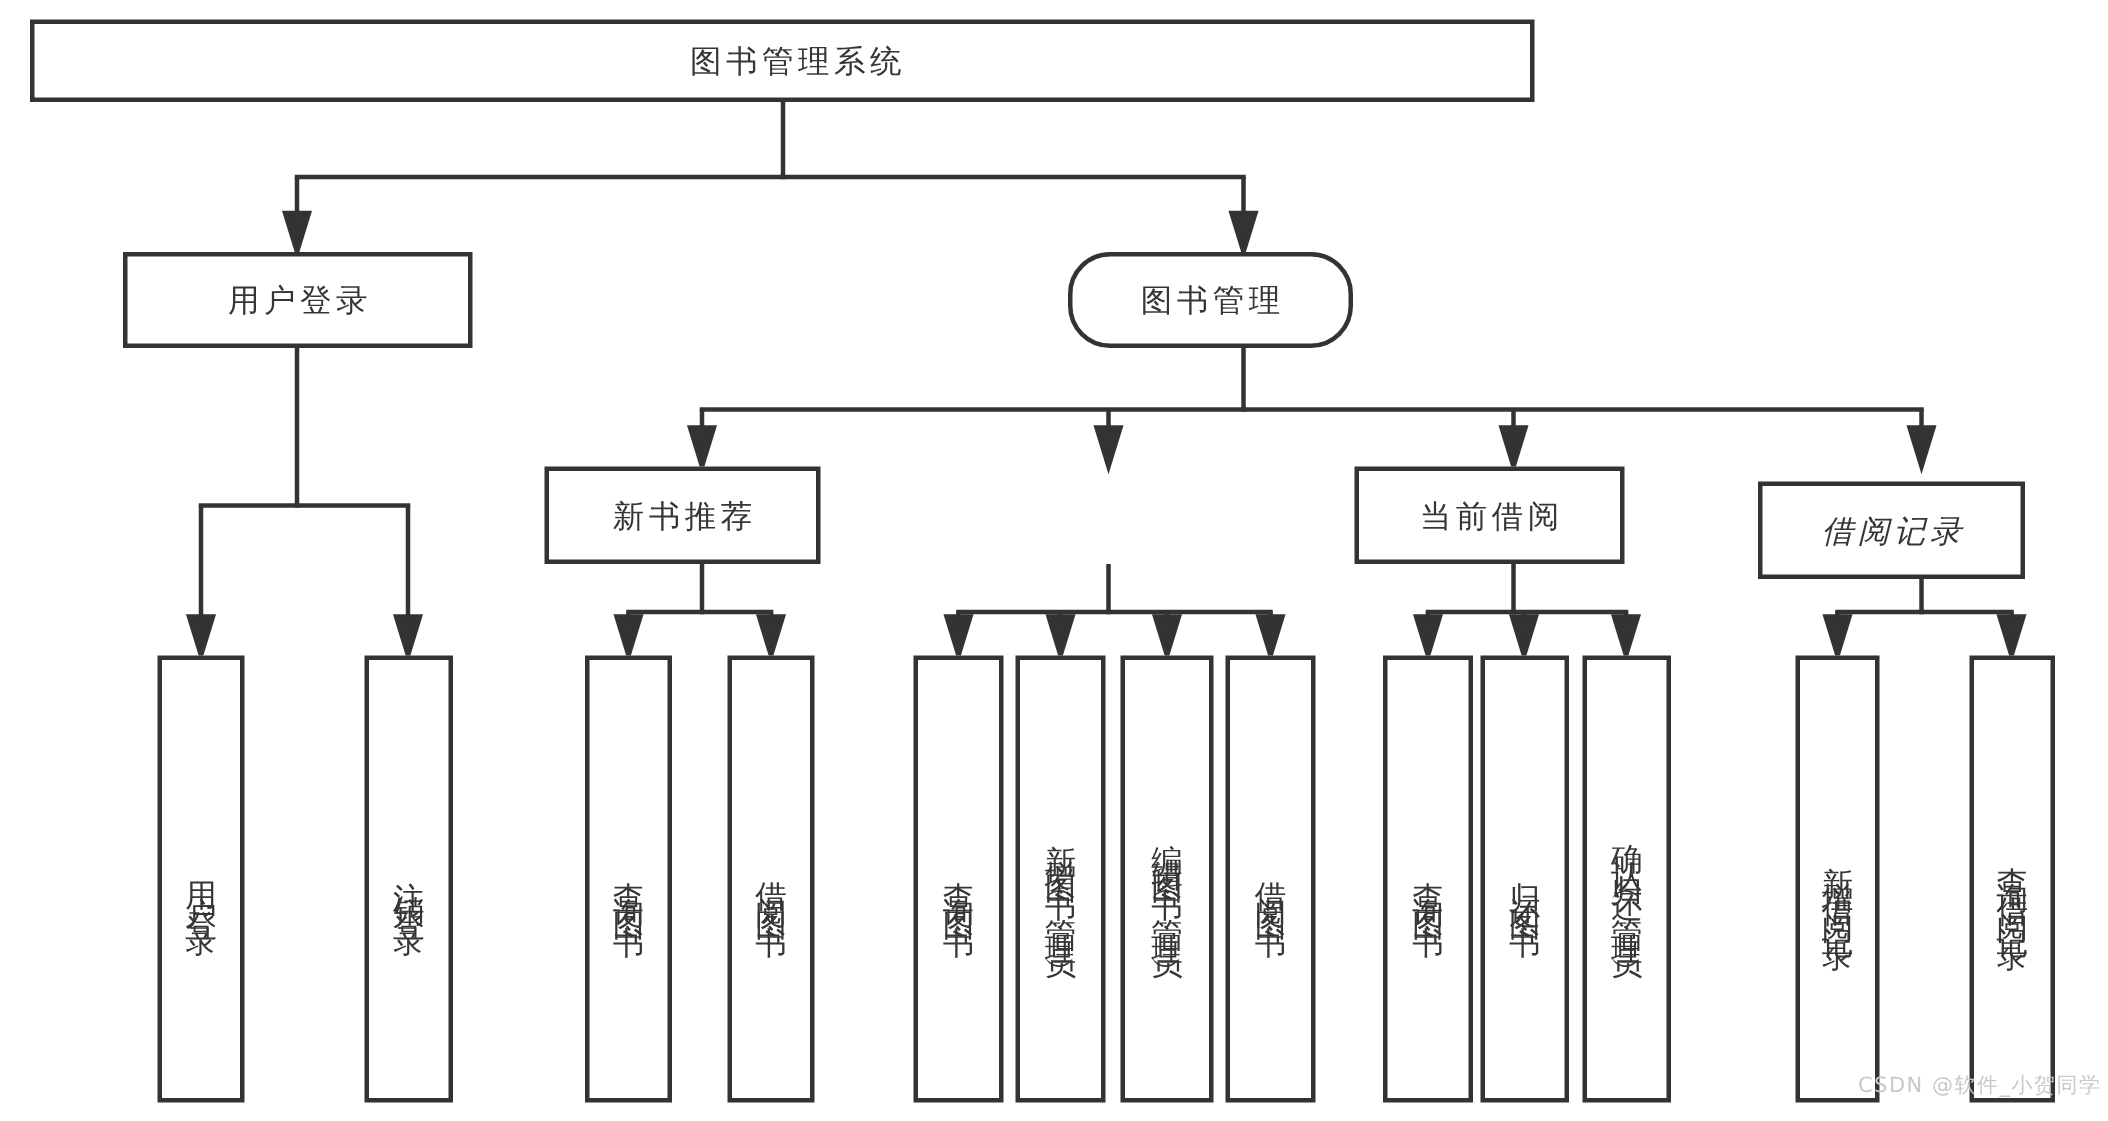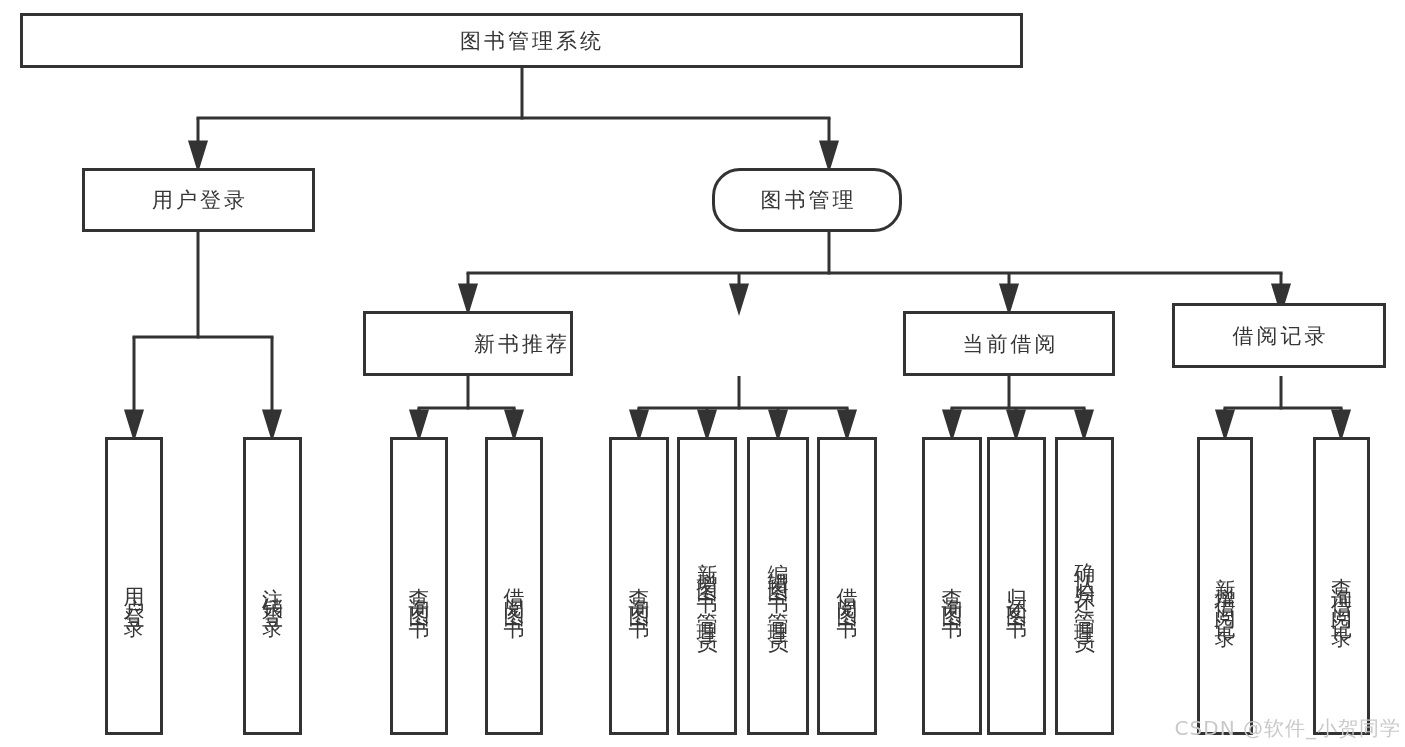--- a/index.html
+++ b/index.html
@@ -46,21 +46,21 @@
     font-size: 21px;
     letter-spacing: 10px;
     padding-top: 10px; 
     color: var(--text);
     white-space: nowrap;
   }
   .watermark {
     position: absolute;
     right: 4px;
     top: 715px;
-    font-size: 20px;
+    font-size: 14px;
     color: var(--wm);
     letter-spacing: 1px;
     z-index: 3;
     white-space: nowrap;
   }
 </style>
 </head>
 <body>
 
 <div class="canvas">
@@ -131,27 +131,27 @@
     <span class="hlabel">图书管理系统</span>
   </div>
 
   <div class="box" style="left:82px;top:168px;width:233px;height:64px;">
     <span class="hlabel">用户登录</span>
   </div>
   <div class="box" style="left:712px;top:168px;width:190px;height:64px;border-radius:28px;">
     <span class="hlabel">图书管理</span>
   </div>
 
-  <div class="box" style="left:363px;top:311px;width:210px;height:65px;justify-content:flex-end;">
+  <div class="box" style="left:363px;top:311px;width:184px;height:65px;">
     <span class="hlabel">新书推荐</span>
   </div>
-  <div class="box" style="left:903px;top:311px;width:212px;height:65px;">
+  <div class="box" style="left:903px;top:311px;width:180px;height:65px;">
     <span class="hlabel">当前借阅</span>
   </div>
-  <div class="box" style="left:1172px;top:303px;width:214px;height:65px;">
+  <div class="box" style="left:1172px;top:321px;width:178px;height:65px;font-style:italic;">
     <span class="hlabel">借阅记录</span>
   </div>
 
   <div class="box" style="left:105px;top:437px;width:58px;height:298px;">
     <span class="leaf-label">用户登录</span>
   </div>
   <div class="box" style="left:243px;top:437px;width:59px;height:298px;">
     <span class="leaf-label">注销登录</span>
   </div>
 

